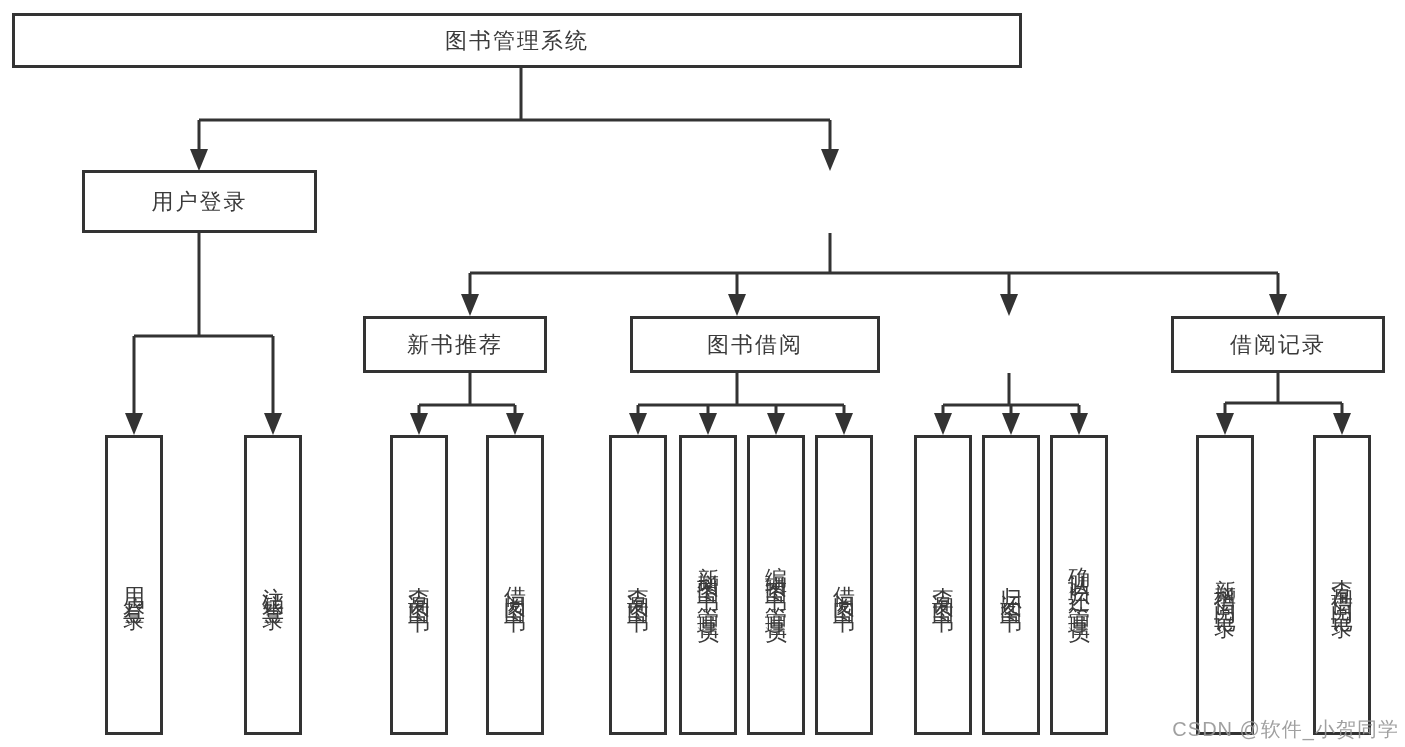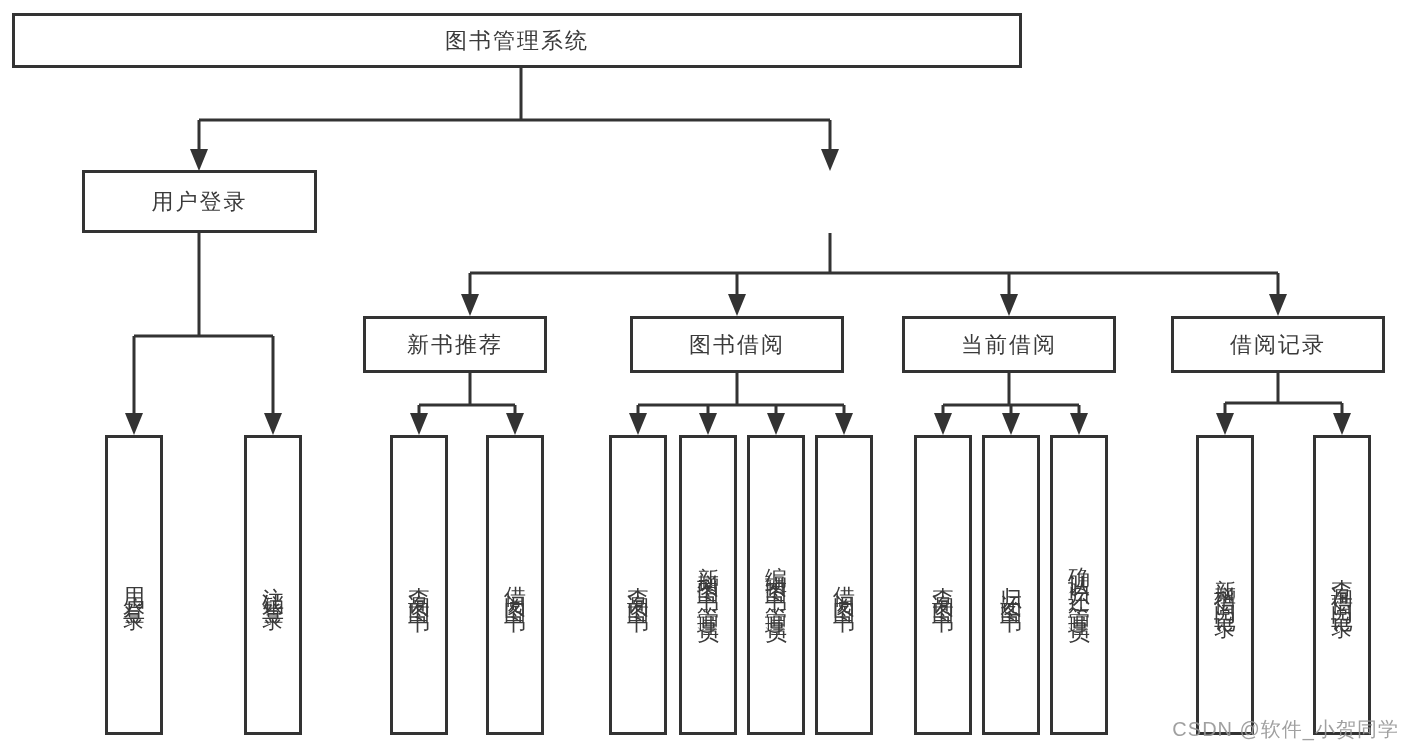--- a/index.html
+++ b/index.html
@@ -96,25 +96,22 @@
     <span>图书管理系统</span>
   </div>
 
   <div class="node h" style="left:82px; top:170px; width:235px; height:63px;">
     <span>用户登录</span>
   </div>
 
   <div class="node h" style="left:363px; top:316px; width:184px; height:57px;">
     <span>新书推荐</span>
   </div>
-  <div class="node h" style="left:630px; top:316px; width:214px; height:57px;">
+  <div class="node h" style="left:630px; top:316px; width:250px; height:57px;">
     <span>图书借阅</span>
-  </div>
-  <div class="node h" style="left:902px; top:316px; width:214px; height:57px;">
-    <span>当前借阅</span>
   </div>
   <div class="node h" style="left:1171px; top:316px; width:214px; height:57px;">
     <span>借阅记录</span>
   </div>
 
   <div class="node v" style="left:105px; top:435px; width:58px; height:300px;">
     <span>用户登录</span>
   </div>
   <div class="node v" style="left:244px; top:435px; width:58px; height:300px;">
     <span>注销登录</span>

